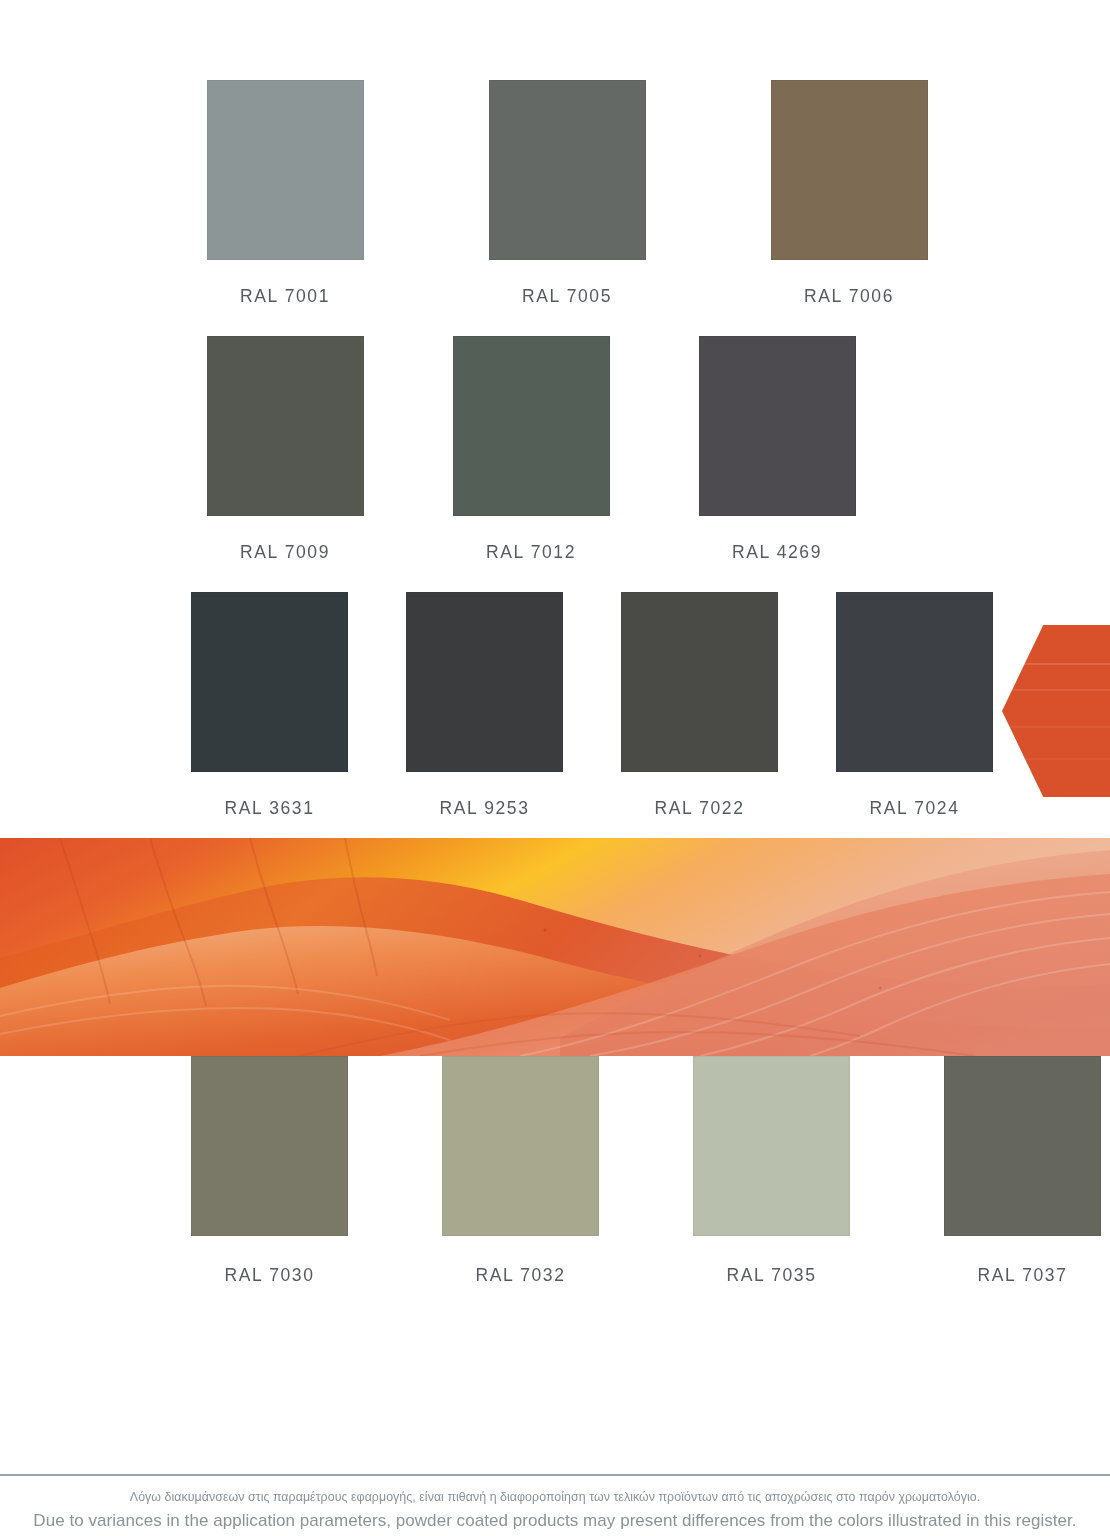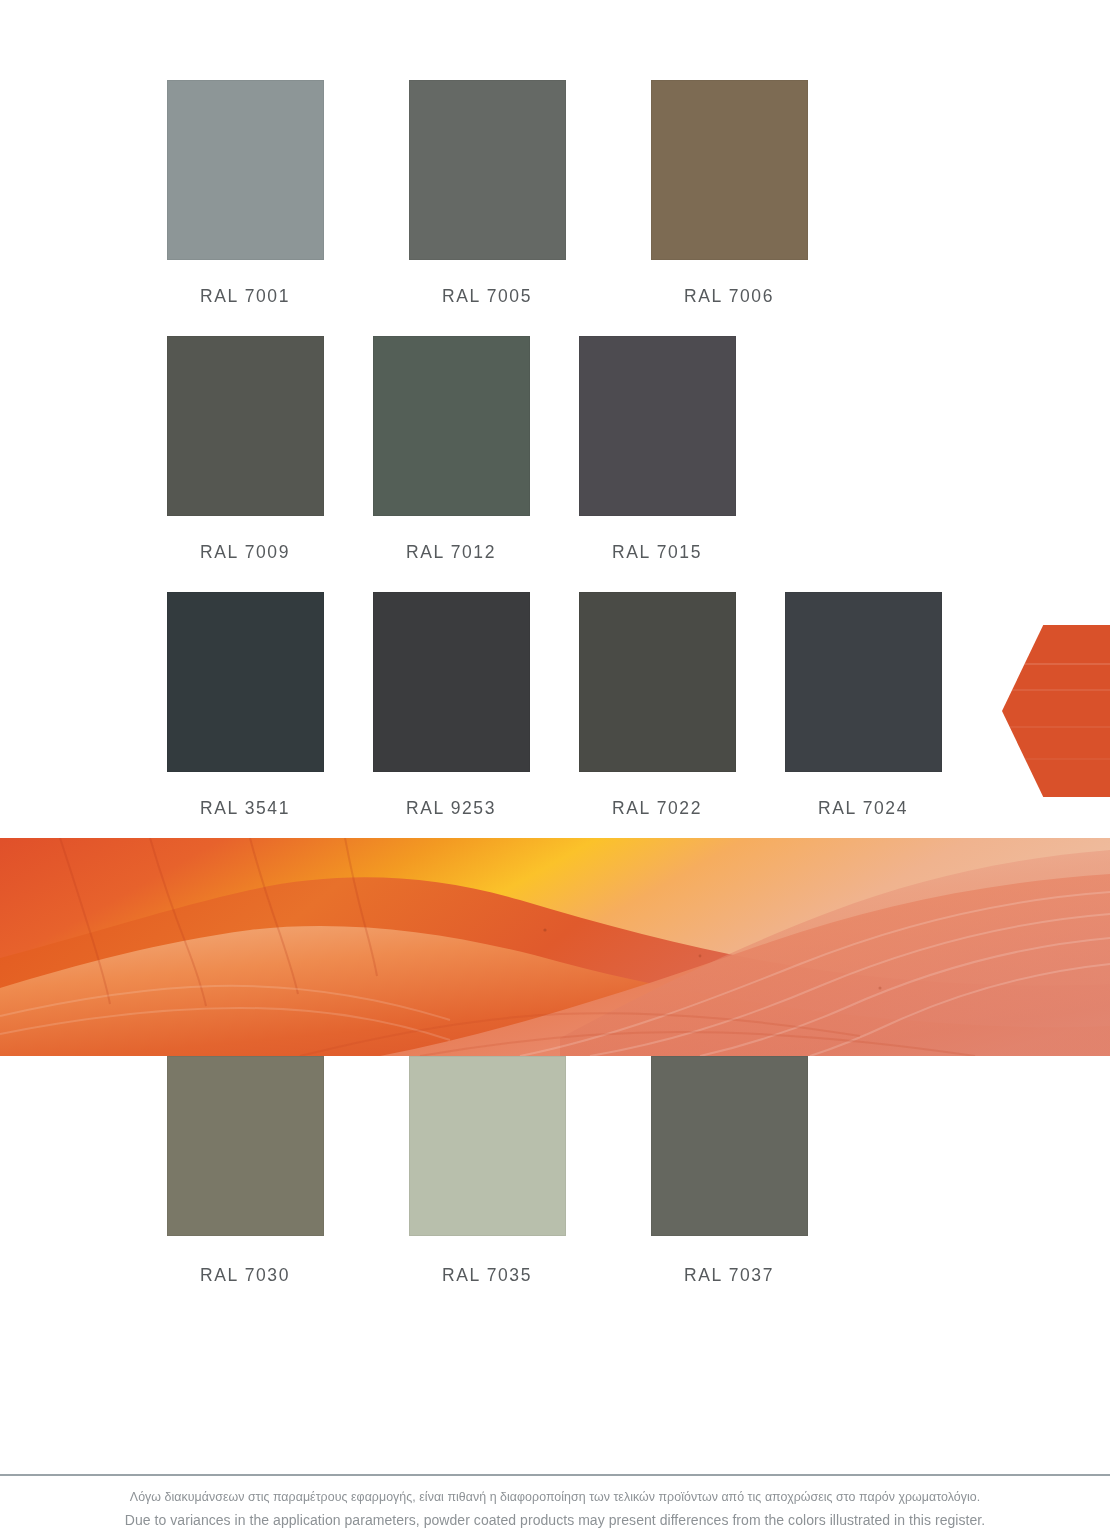--- a/index.html
+++ b/index.html
@@ -38,20 +38,21 @@
     justify-content: flex-start;
     gap: 54px;
   }
   .swatch-row + .swatch-row { margin-top: 0; gap: 18px; }
 
   .swatch-cell {
     width: 188px;
     display: flex;
     flex-direction: column;
     align-items: center;
+    margin-left: 40px;
   }
 
   .swatch-chip {
     width: 157px;
     height: 180px;
     box-shadow: 0 0 0 1px rgba(0,0,0,0.045) inset;
   }
 
   .swatch-label {
     margin-top: 26px;
@@ -126,21 +127,21 @@
     width: 1110px;
     text-align: center;
     color: #8d9296;
   }
   .footer-line {
     font-size: 12.4px;
     line-height: 23px;
     letter-spacing: 0.05px;
     white-space: nowrap;
   }
-  .footer-line.en { font-size: 14px; }
+  .footer-line.en { font-size: 17px; }
 </style>
 </head>
 <body>
 
 <div class="page">
 
   <div class="swatch-grid grid-top">
 
     <div class="swatch-row">
       <div class="swatch-cell">
@@ -161,28 +162,28 @@
       <div class="swatch-cell">
         <div class="swatch-chip" style="background:#555751"></div>
         <div class="swatch-label">RAL 7009</div>
       </div>
       <div class="swatch-cell">
         <div class="swatch-chip" style="background:#545f57"></div>
         <div class="swatch-label">RAL 7012</div>
       </div>
       <div class="swatch-cell">
         <div class="swatch-chip" style="background:#4d4b50"></div>
-        <div class="swatch-label">RAL 7015</div>
+        <div class="swatch-label">RAL 4269</div>
       </div>
     </div>
 
     <div class="swatch-row">
       <div class="swatch-cell">
         <div class="swatch-chip" style="background:#333b3e"></div>
-        <div class="swatch-label">RAL 3541</div>
+        <div class="swatch-label">RAL 3631</div>
       </div>
       <div class="swatch-cell">
         <div class="swatch-chip" style="background:#3b3c3e"></div>
         <div class="swatch-label">RAL 9253</div>
       </div>
       <div class="swatch-cell">
         <div class="swatch-chip" style="background:#4a4b46"></div>
         <div class="swatch-label">RAL 7022</div>
       </div>
       <div class="swatch-cell">
@@ -275,20 +276,24 @@
     </svg>
   </div>
 
   <div class="swatch-grid grid-bottom">
     <div class="swatch-row">
       <div class="swatch-cell">
         <div class="swatch-chip" style="background:#7a7867"></div>
         <div class="swatch-label">RAL 7030</div>
       </div>
       <div class="swatch-cell">
+        <div class="swatch-chip" style="background:#a7a88e"></div>
+        <div class="swatch-label">RAL 7032</div>
+      </div>
+      <div class="swatch-cell">
         <div class="swatch-chip" style="background:#b8bfac"></div>
         <div class="swatch-label">RAL 7035</div>
       </div>
       <div class="swatch-cell">
         <div class="swatch-chip" style="background:#65675f"></div>
         <div class="swatch-label">RAL 7037</div>
       </div>
     </div>
   </div>
 

